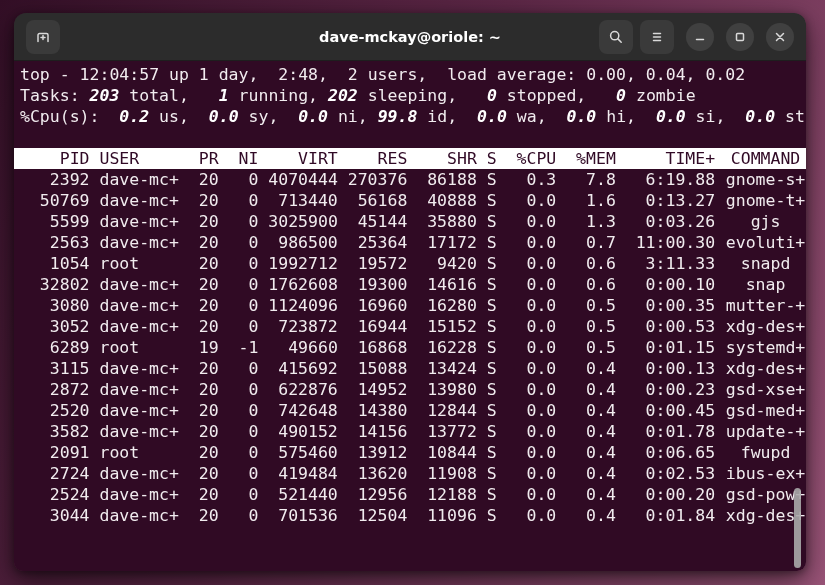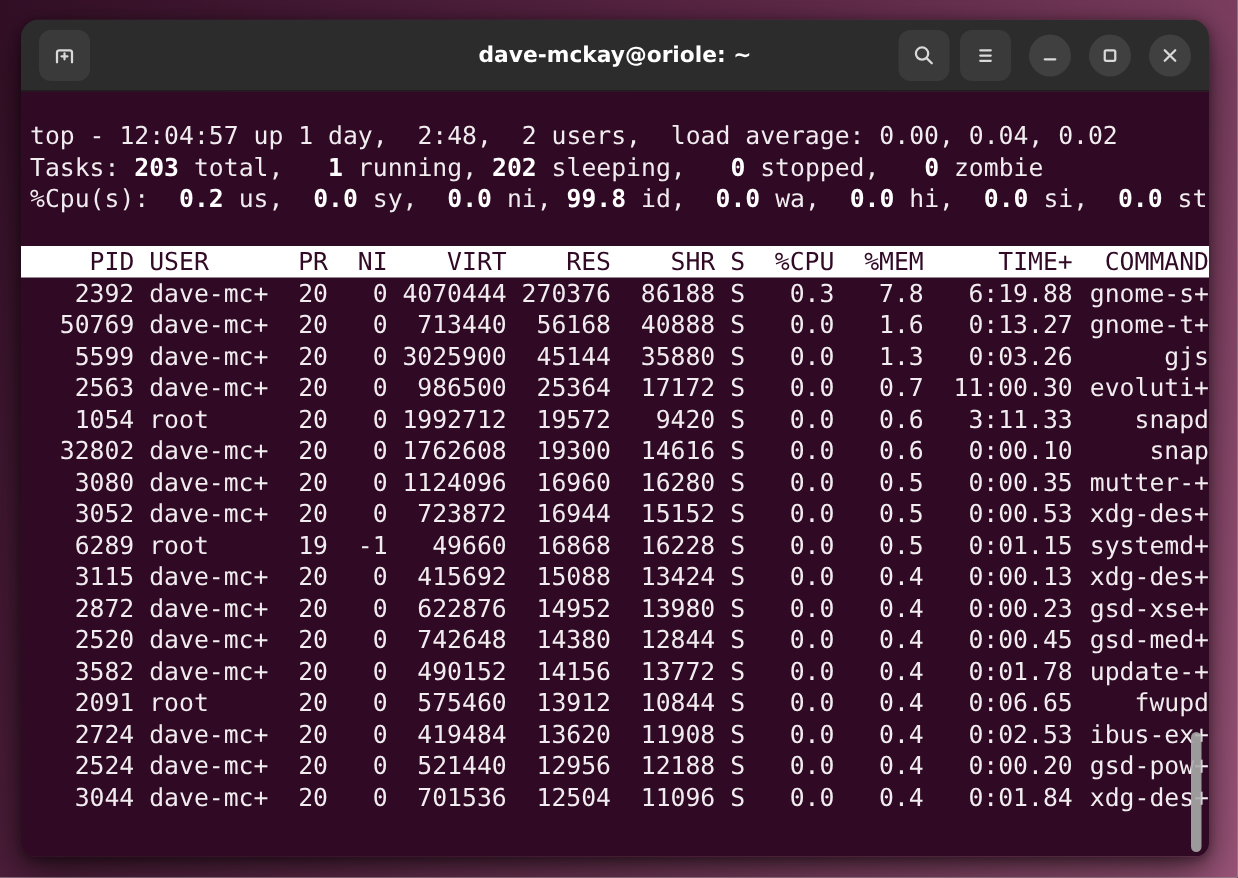--- a/index.html
+++ b/index.html
@@ -19,31 +19,31 @@
   .sq{width:34px;height:34px;border-radius:8px;background:var(--titlebar-button-bg,#3a3a3a);}
   .circ{width:28px;height:28px;border-radius:50%;background:var(--titlebar-circle-bg,#404040);}
   .tb-right{margin-left:auto;display:flex;align-items:center;}
   .tb-right .sq{margin-left:7px;}
   .tb-right .circ{margin-left:12px;}
   .icon{display:block;}
   .icon *{stroke:var(--icon-color,#d9d9d9);stroke-width:1.5;fill:none;stroke-linecap:round;stroke-linejoin:round;}
   
   .terminal{flex:1;position:relative;background:var(--terminal-bg,#300a24);
     color:var(--terminal-fg,#f1ecef);font-family:"DejaVu Sans Mono",monospace;
-    font-size:16.5px;line-height:21px;padding-top:19px;overflow:hidden;cursor:text;}
+    font-size:16.5px;line-height:21px;padding-top:3px;overflow:hidden;cursor:text;}
   .line{white-space:pre;height:21px;padding-left:6px;}
-  .bold{font-weight:700;color:var(--bold-fg,#ffffff);}
+  .bold{font-weight:700;color:var(--bold-fg,#ffffff);font-style:italic;}
   .spacer{height:21px;}
   .proc-header,.proc-row{display:flex;gap:1ch;height:21px;padding-left:6px;white-space:normal;}
   .proc-header{background:var(--header-row-bg,#ffffff);color:var(--header-row-fg,#310a26);}
   .cell{display:inline-block;white-space:pre;overflow:hidden;flex:none;}
   .r{text-align:right;}
   .w-pid{width:7ch}.w-user{width:8ch}.w-pr{width:3ch}.w-ni{width:3ch}.w-virt{width:7ch}
   .w-res{width:6ch}.w-shr{width:6ch}.w-s{width:1ch}.w-cpu{width:5ch}.w-mem{width:5ch}
-  .w-time{width:9ch}.w-cmd{flex:1;text-align:right;}
+  .w-time{width:9ch}.w-cmd{flex:1;text-align:center;}
   .scroll-thumb{position:absolute;right:5px;top:427px;width:7px;height:80px;
     background:var(--scrollbar,#aaaaaa);border-radius:4px;opacity:.9;cursor:default;}
 </style>
 </head>
 <body>
 
 <div class="desktop">
   <div class="window">
 
     <div class="titlebar">

